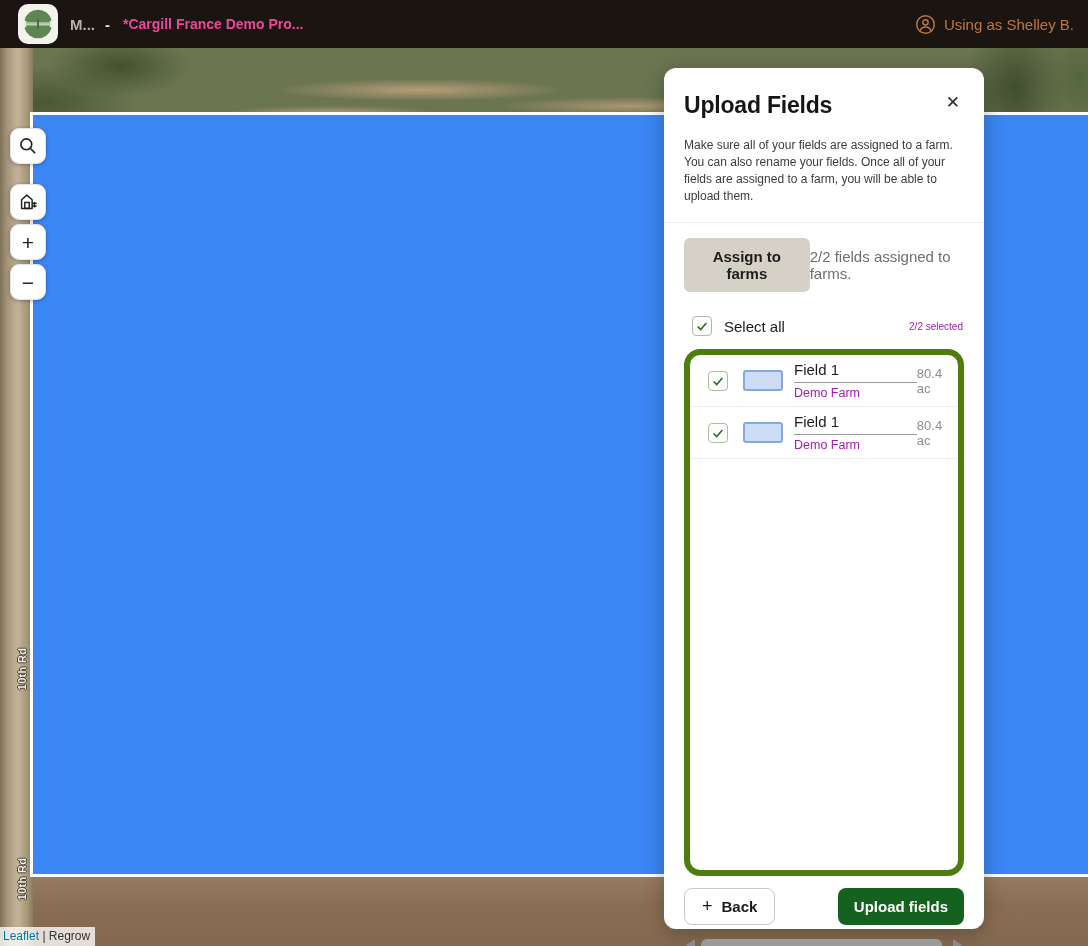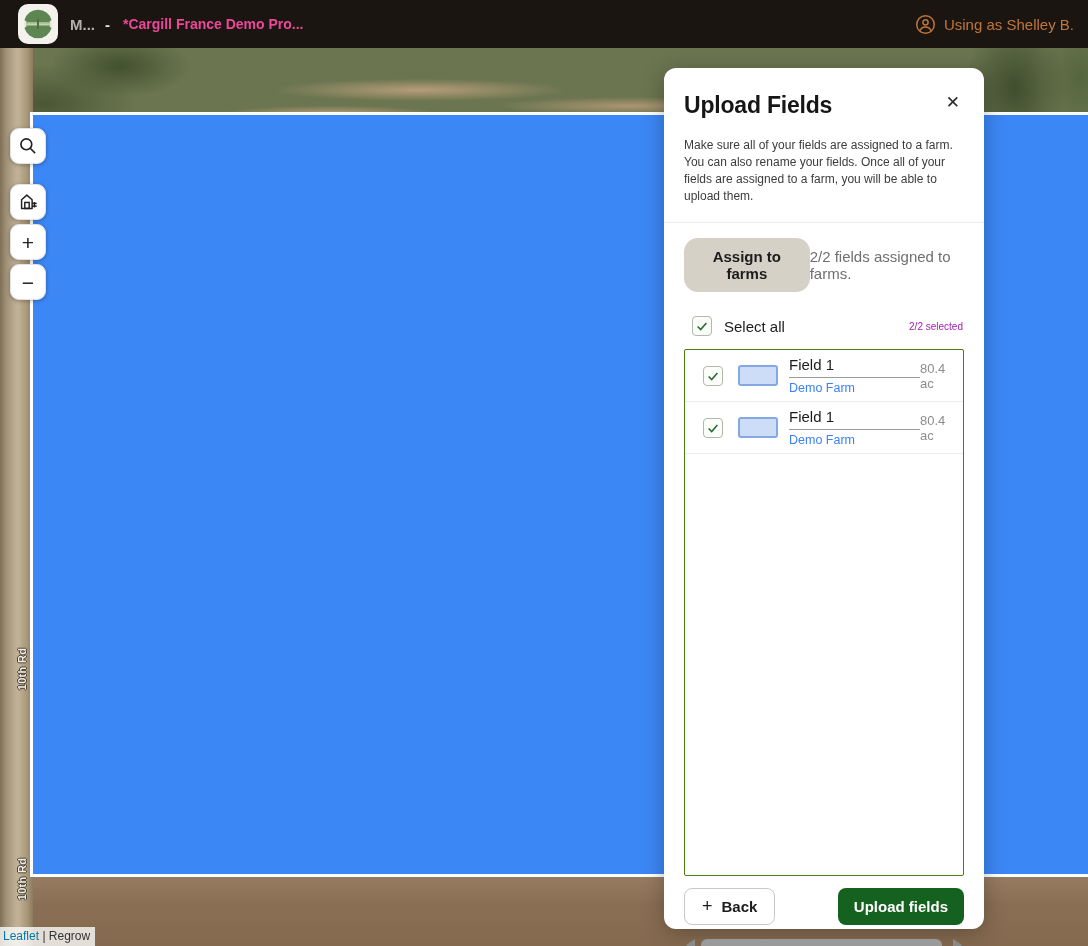--- a/index.html
+++ b/index.html
@@ -52,37 +52,37 @@
   
   .panel { position:absolute; left:664px; top:68px; width:320px; height:861px; background:#ffffff; border-radius:12px;
     box-shadow:0 4px 22px rgba(0,0,0,0.28); z-index:30; padding:24px 20px 0 20px; }
   .panel-head { display:flex; align-items:flex-start; }
   .panel-title { font-size:23px; font-weight:700; color:#161616; letter-spacing:-0.2px; }
   .close-btn { margin-left:auto; border:none; background:none; font-size:17px; color:#2c2c2c; cursor:pointer; padding:2px 4px; line-height:1; }
   .panel-desc { margin-top:18px; font-size:12px; line-height:1.42; color:#3c3c3c; }
   .panel-divider { height:1px; background:#ededed; margin:17px -20px 0 -20px; }
 
   .assign-row { margin-top:15px; display:flex; align-items:center; }
-  .assign-chip { background:#d5d1c7; border:none; border-radius:14px; padding:10px 16px; font-size:15px; font-weight:700;
+  .assign-chip { background:#d5d1c7; border:none; border-radius:6px; padding:10px 16px; font-size:15px; font-weight:700;
     color:#1c1c1c; font-family:inherit; cursor:pointer; }
   .assign-status { margin-left:auto; font-size:15px; color:#6f6f6f; }
 
   .select-row { margin-top:24px; display:flex; align-items:center; padding:0 1px 0 8px;justify-content:center; }
   .checkbox { width:20px; height:20px; border:1px solid #b2b8ac; border-radius:4px; background:#fbfdf8;
     display:flex; align-items:center; justify-content:center; cursor:pointer; flex:0 0 auto; }
   .select-label { margin-left:12px; font-size:15px; color:#1c1c1c; }
   .select-status { margin-left:auto; font-size:10px; color:#a21caf; }
 
-  .field-list { margin-top:13px; border:1px solid #4d7c0f; border-radius:2px; height:527px; overflow:hidden; background:#fff; }
+  .field-list { margin-top:13px; border:6px solid #4d7c0f; border-radius:16px; height:527px; overflow:hidden; background:#fff; }
   .field-row { display:flex; align-items:center; height:52px; padding:0 14px 0 18px; border-bottom:1px solid #ededed; }
   .field-thumb { width:40px; height:21px; background:#cddcf7; border:2px solid #84a8e4; border-radius:3px; margin-left:15px; flex:0 0 auto; }
   .field-mid { margin-left:11px; display:flex; flex-direction:column; width:193px; }
   .field-name-input { border:none; border-bottom:1px solid #9b9b9b; font-size:15px; color:#1c1c1c; font-family:inherit;
     padding:0 0 4px 0; width:100%; background:transparent; outline:none; }
-  .field-farm { font-size:12.5px; color:#3b82f6; margin-top:3px; }
+  .field-farm { font-size:12.5px; color:#a21caf; margin-top:3px; }
   .field-area { margin-left:auto; font-size:13px; color:#8c8c8c; }
 
   .panel-footer { margin-top:12px; display:flex; align-items:center; }
   .back-btn { display:flex; align-items:center; gap:9px; background:#ffffff; border:1px solid #c9c9c9; border-radius:8px;
     padding:9px 17px; font-size:15px; font-weight:600; color:#1c1c1c; font-family:inherit; cursor:pointer; }
   .back-plus { font-size:18px; font-weight:400; line-height:1; margin-top:-1px; }
   .upload-btn { margin-left:auto; background:#156120; color:#ffffff; border:none; border-radius:8px; padding:10px 16px;
     font-size:15px; font-weight:700; font-family:inherit; cursor:pointer; }
 
   .hscroll { margin:13px 2px 0 2px; height:14px; display:flex; align-items:center; }

